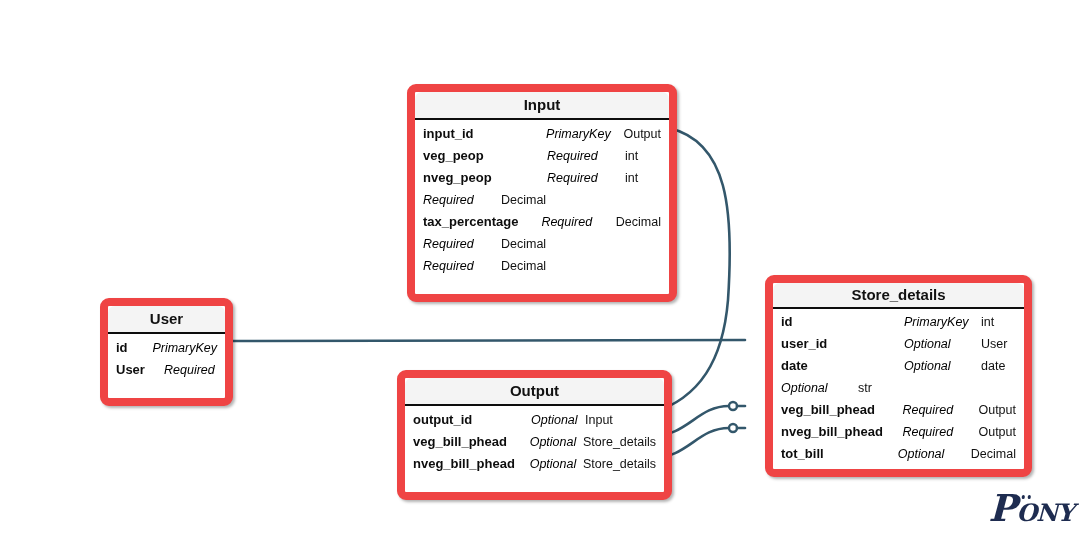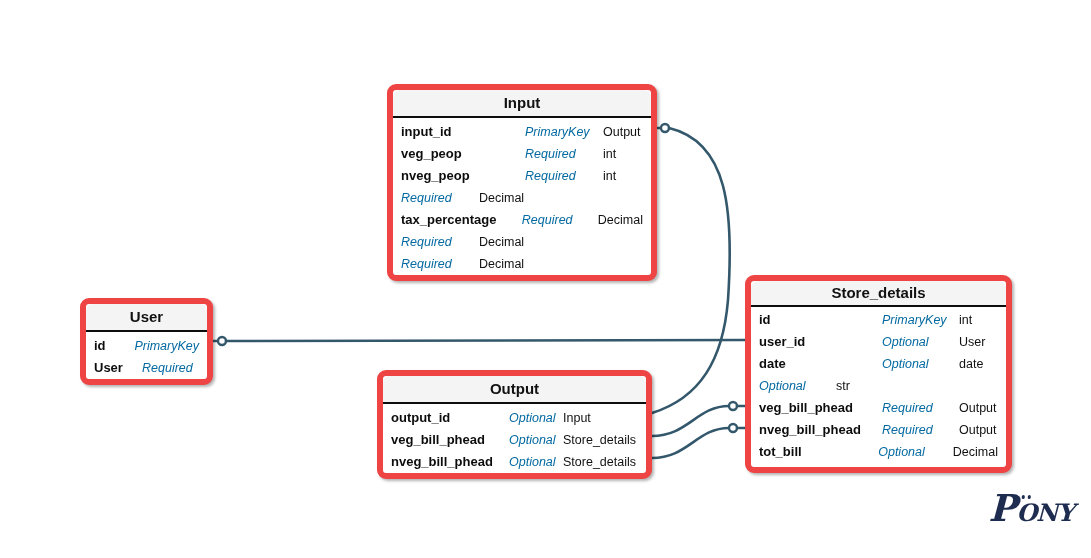--- a/index.html
+++ b/index.html
@@ -3,34 +3,35 @@
 <meta charset="utf-8">
 <style>
   html,body{margin:0;padding:0;}
   body{
     width:1091px;height:558px;position:relative;background:#ffffff;
     font-family:"Liberation Sans","DejaVu Sans",sans-serif;overflow:hidden;
   }
   #wires{position:absolute;left:0;top:0;width:1091px;height:558px;z-index:1;}
   .entity{
     position:absolute;z-index:2;box-sizing:border-box;
-    background:#ffffff;border:6px solid #ef4444;border-radius:9px;
+    background:#ffffff;border:8px solid #ef4444;border-radius:9px;
     box-shadow:2px 2px 3px rgba(0,0,0,0.30);
+    margin-left:20px;
   }
   .hdr{
     height:26px;line-height:26px;border-bottom:2px solid #0d0d0d;
     background:#f4f4f4;border-radius:7px 7px 0 0;
     text-align:center;font-weight:bold;font-size:15px;color:#111;
   }
   .t-store .hdr{height:24px;line-height:24px;}
-  .body{padding:3px 0 0 0;}
+  .body{padding:3px 0 17px 0;}
   .t-store .body{padding:2px 0 4px 0;}
   .row{height:22px;line-height:22px;display:flex;padding:0 8px;white-space:nowrap;}
   .fname{font-weight:bold;font-size:13px;color:#0d0d0d;}
-  .fkind{font-style:italic;font-size:12.5px;color:#0369a1;}
+  .fkind{font-style:italic;font-size:12.5px;color:#000000;}
   .ftype{font-size:12.5px;color:#111;flex:1;}
   .t-input{left:387px;top:84px;width:270px;}
   .t-user{left:80px;top:298px;width:133px;}
   .t-output{left:377px;top:370px;width:275px;}
   .t-store{left:745px;top:275px;width:267px;}
   .t-input .fname{width:124px;}  .t-input .fkind{width:78px;}
   .t-user  .fname{width:48px;}
   .t-output .fname{width:118px;} .t-output .fkind{width:54px;}
   .t-store .fname{width:123px;}  .t-store .fkind{width:77px;}
   

